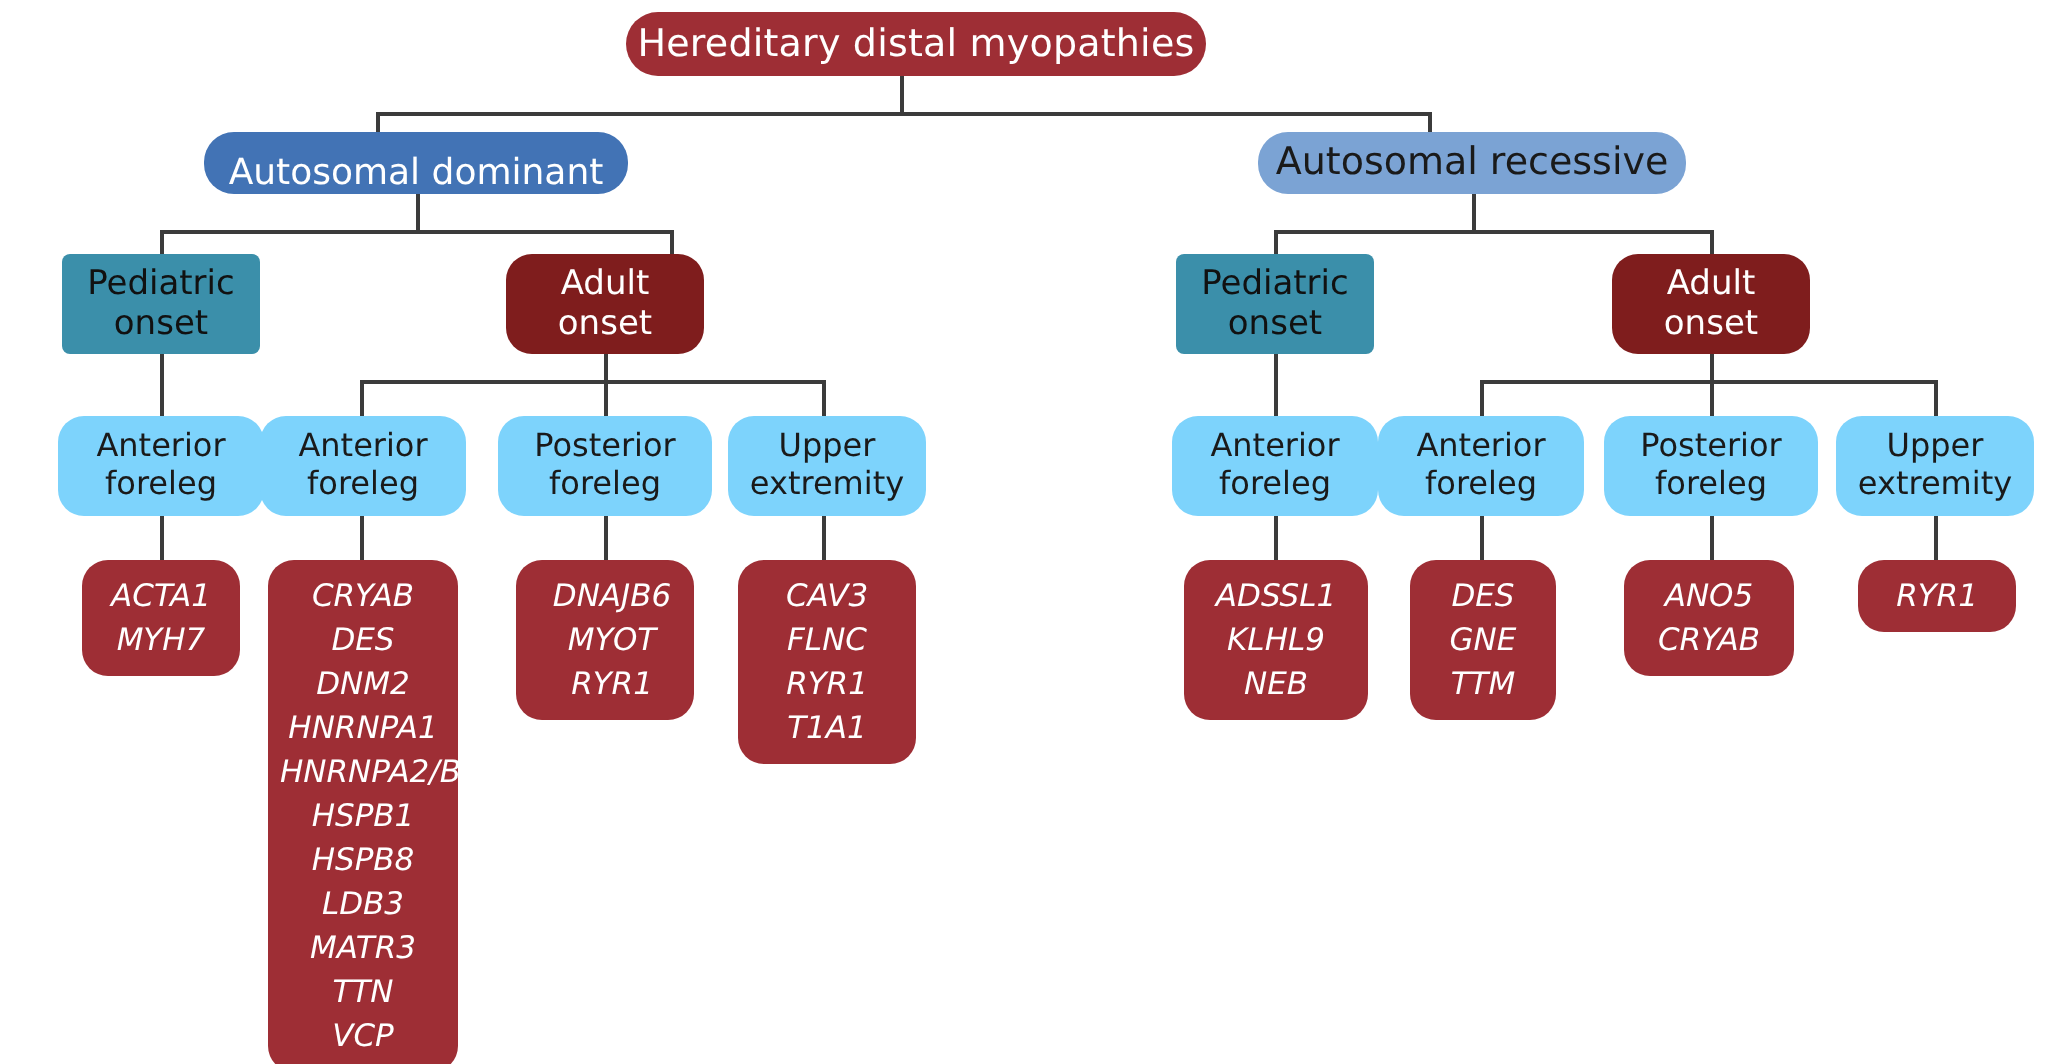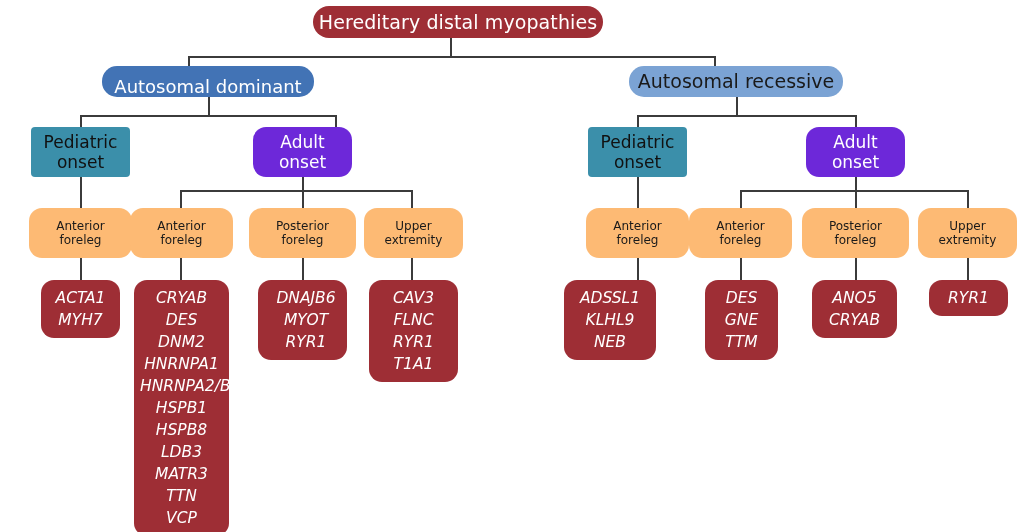--- a/index.html
+++ b/index.html
@@ -57,33 +57,33 @@
   }
 
   
   .n-onset-ped {
     background: #3b8faa;
     color: #111111;
     border-radius: 4px;
     font-size: 17px;
   }
   .n-onset-adult {
-    background: #6d28d9;
+    background: #7f1d1d;
     color: #ffffff;
     border-radius: 13px;
     font-size: 17px;
     text-align: center;
   }
 
   
   .n-region {
-    background: #fdba74;
+    background: #7dd3fc;
     color: #1a1a1a;
     border-radius: 13px;
-    font-size: 12px;
+    font-size: 16px;
   }
 
   
   .n-genes {
     background: #9e2e35;
     color: #ffffff;
     border-radius: 13px;
     font-size: 15.5px;
     font-style: italic;
     padding: 7px 6px;
@@ -255,21 +255,21 @@
 
   <div class="node n-genes" style="left:369px; top:280px; width:89px;">
       <span>
         <span class="gene-line">CAV3</span>
         <span class="gene-line">FLNC</span>
         <span class="gene-line">RYR1</span>
         <span class="gene-line">T1A1</span>
       </span>
     </div>
 
-  <div class="node n-genes" style="left:564px; top:280px; width:92px;">
+  <div class="node n-genes" style="left:592px; top:280px; width:92px;">
       <span>
         <span class="gene-line">ADSSL1</span>
         <span class="gene-line">KLHL9</span>
         <span class="gene-line">NEB</span>
       </span>
     </div>
 
   <div class="node n-genes" style="left:705px; top:280px; width:73px;">
       <span>
         <span class="gene-line">DES</span>

